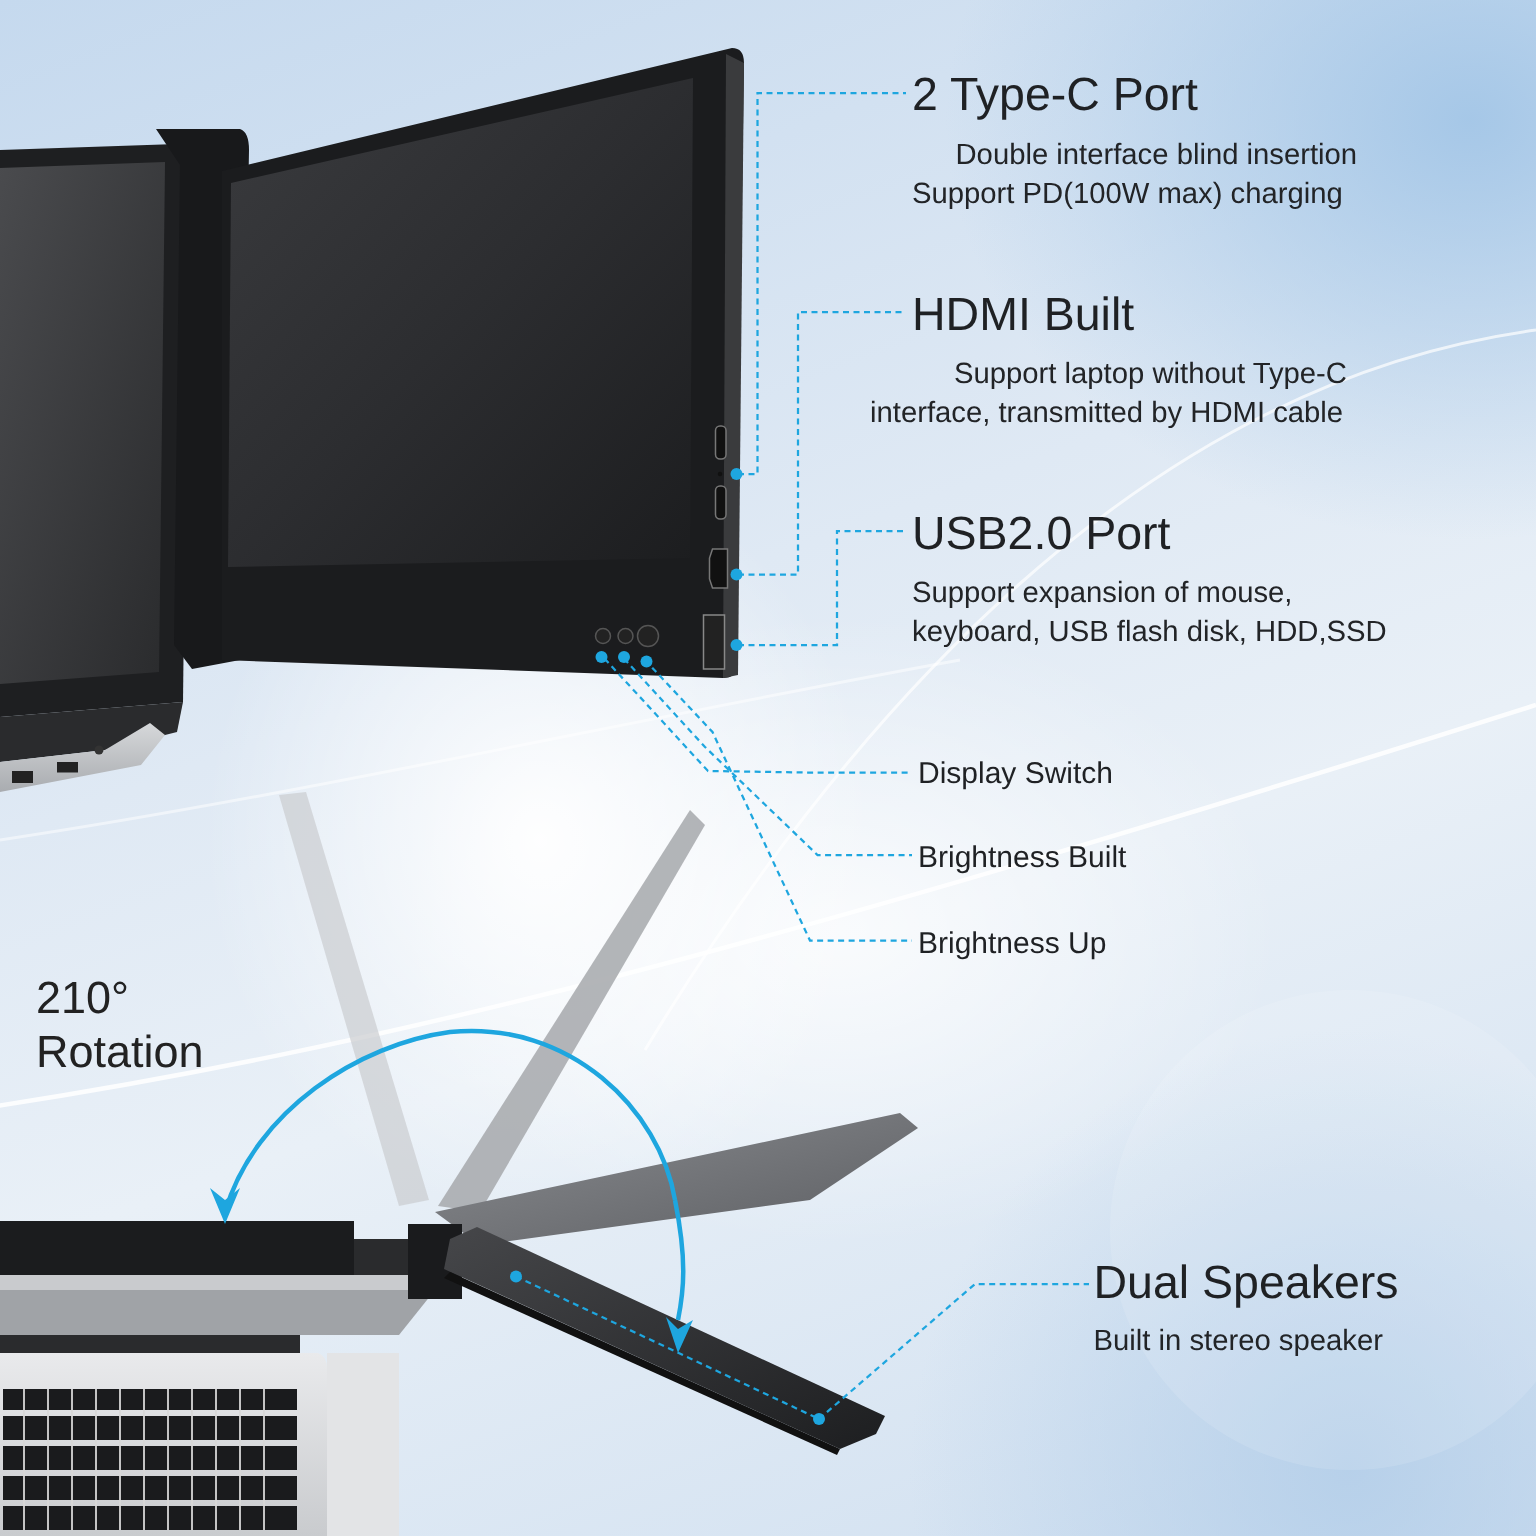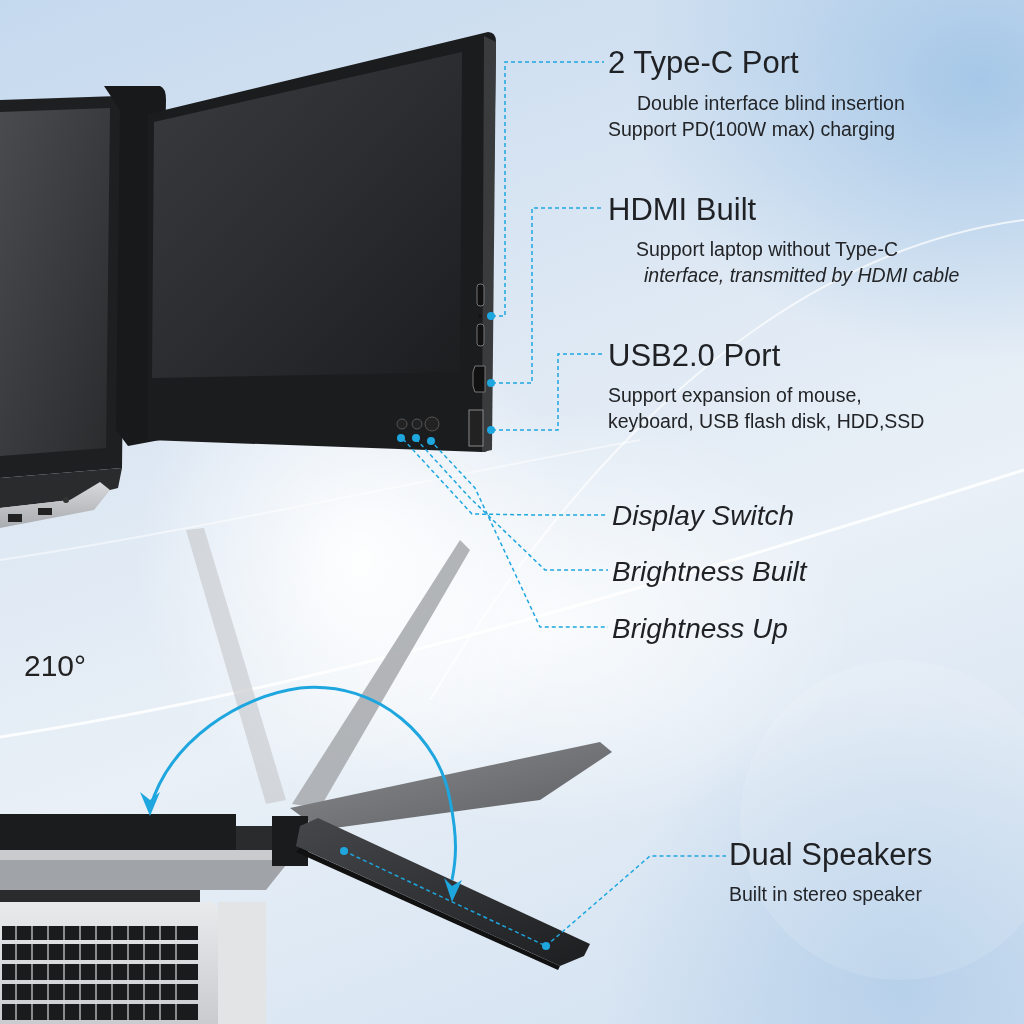--- a/index.html
+++ b/index.html
@@ -10,21 +10,21 @@
       radial-gradient(ellipse 320px 360px at 360px 560px, rgba(255,255,255,0.95), rgba(255,255,255,0) 70%),
       radial-gradient(ellipse 420px 300px at 560px 620px, rgba(255,255,255,0.75), rgba(255,255,255,0) 70%),
       radial-gradient(ellipse 500px 400px at 980px 80px, rgba(160,196,230,0.9), rgba(160,196,230,0) 70%),
       radial-gradient(ellipse 420px 420px at 900px 980px, rgba(176,204,232,0.8), rgba(176,204,232,0) 70%),
       linear-gradient(160deg, #c5d9ee 0%, #dfe9f4 40%, #e9f0f7 60%, #cfdff0 100%);
   }
   .layer { position: absolute; left: 0; top: 0; width: 1024px; height: 1024px; }
   .feature-title {
     position: absolute; color: #1f2124; font-size: 31px; line-height: 36px; white-space: nowrap;
   }
-  .feature-title.btn-label { font-size: 28px; font-style: italic; }
+  .feature-title.btn-label { font-size: 20px; }
   .feature-desc {
     position: absolute; color: #222427; font-size: 19.5px; line-height: 26px; white-space: nowrap;
   }
   .rotation-label {
     position: absolute; left: 24px; top: 648px; width: 134px;
     color: #222; font-size: 30px; line-height: 36px;
   }
   .rotation-label span { display: block; }
 </style>
 </head>
@@ -166,28 +166,29 @@
     <path d="M 444 878 L 452 902 L 462 880 L 452 886 Z" fill="#1ea6df"></path>
   </g>
 </svg>
 
 <div class="feature-title" style="left:608px; top:45px;">2 Type-C Port</div>
 <div class="feature-desc" style="left:608px; top:90px;margin-left:29px;">Double interface blind insertion</div>
 <div class="feature-desc" style="left:608px; top:116px;">Support PD(100W max) charging</div>
 
 <div class="feature-title" style="left:608px; top:192px;">HDMI Built</div>
 <div class="feature-desc" style="left:608px; top:236px;margin-left:28px;">Support laptop without Type-C</div>
-<div class="feature-desc" style="left:644px; top:262px;font-style:italic;">interface, transmitted by HDMI cable</div>
+<div class="feature-desc" style="left:580px; top:262px;">interface, transmitted by HDMI cable</div>
 
 <div class="feature-title" style="left:608px; top:338px;">USB2.0 Port</div>
 <div class="feature-desc" style="left:608px; top:382px;">Support expansion of mouse,</div>
 <div class="feature-desc" style="left:608px; top:408px;">keyboard, USB flash disk, HDD,SSD</div>
 
 <div class="feature-title btn-label" style="left:612px; top:498px;">Display Switch</div>
 <div class="feature-title btn-label" style="left:612px; top:554px;">Brightness Built</div>
 <div class="feature-title btn-label" style="left:612px; top:611px;">Brightness Up</div>
 
 <div class="rotation-label">
   <span>210°</span>
+  <span>Rotation</span>
 </div>
 
 <div class="feature-title" style="left:729px; top:837px;">Dual Speakers</div>
 <div class="feature-desc" style="left:729px; top:881px;">Built in stereo speaker</div>
 
 </body></html>

